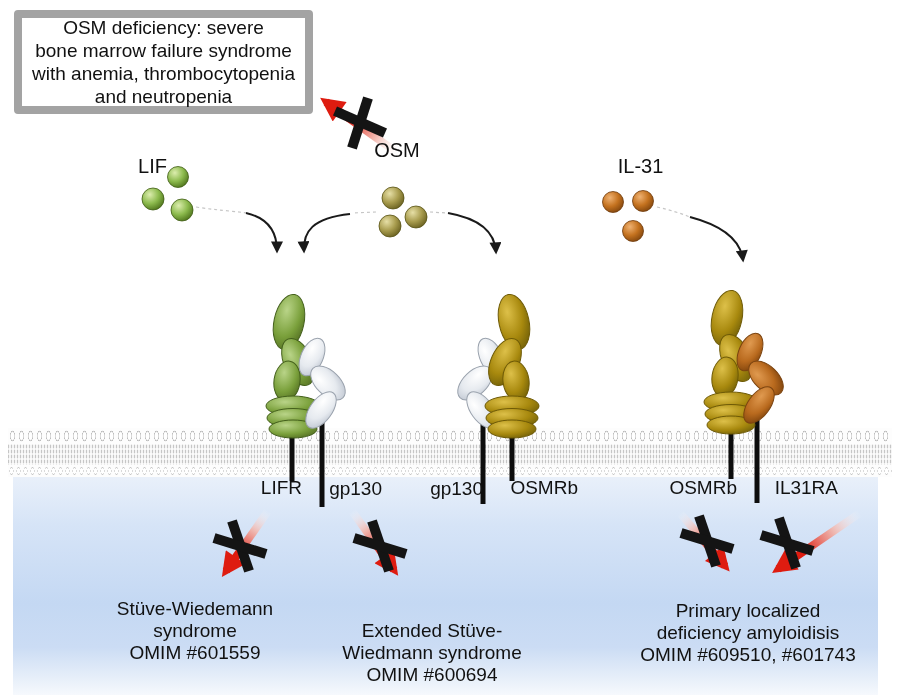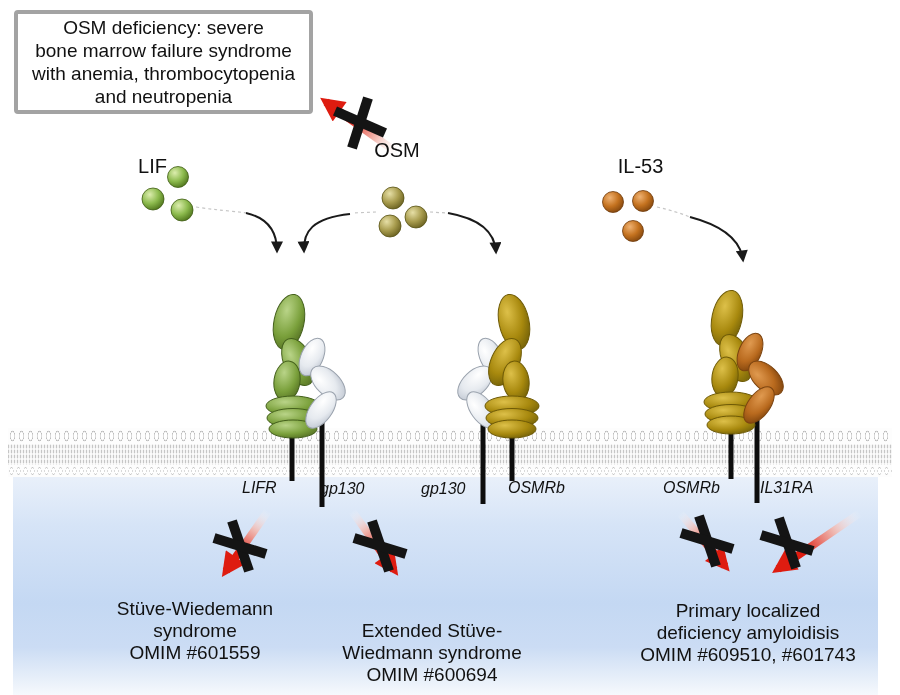--- a/index.html
+++ b/index.html
@@ -27,27 +27,27 @@
       repeating-linear-gradient(90deg,#c6c6c6 0 1px, rgba(255,255,255,0) 1px 3px);
   }
   .heads-bottom{
     height:12px;
     background-image:radial-gradient(2.6px 5px at 3.5px 6px,#ffffff 50%,#bdbdbd 74%,rgba(189,189,189,0) 82%);
     background-size:7px 12px;
   }
   
   .deficiency-box{
     position:absolute;left:14px;top:10px;width:299px;height:104px;box-sizing:border-box;
-    border:4px solid #a3a3a3;border-radius:4px;background:#ffffff;
+    border:8px solid #a3a3a3;border-radius:4px;background:#ffffff;
     display:flex;flex-direction:column;justify-content:center;text-align:center;
     font-size:19px;line-height:23px;
   }
   
   .lbl{position:absolute;text-align:center;font-size:20px;line-height:22px;white-space:nowrap;}
-  .rlbl{position:absolute;text-align:left;font-size:16px;line-height:20px;white-space:nowrap;font-style:italic;}
+  .rlbl{position:absolute;text-align:right;font-size:19px;line-height:20px;white-space:nowrap;}
   .syndrome{position:absolute;text-align:center;font-size:19px;line-height:22px;}
   svg.layer{position:absolute;left:0;top:0;}
 </style>
 </head>
 <body>
 
 <div id="canvas">
 
   <div class="cytoplasm"></div>
 
@@ -261,21 +261,21 @@
 
   <div class="deficiency-box">
     <div>OSM deficiency: severe</div>
     <div>bone marrow failure syndrome</div>
     <div>with anemia, thrombocytopenia</div>
     <div>and neutropenia</div>
   </div>
 
   <div class="lbl" style="left:125px;top:155px;width:55px;">LIF</div>
   <div class="lbl" style="left:367px;top:139px;width:60px;">OSM</div>
-  <div class="lbl" style="left:608px;top:155px;width:65px;">IL-53</div>
+  <div class="lbl" style="left:608px;top:155px;width:65px;">IL-31</div>
 
   <div class="rlbl" style="left:242px;top:478px;width:60px;">LIFR</div>
   <div class="rlbl" style="left:320px;top:479px;width:62px;">gp130</div>
   <div class="rlbl" style="left:421px;top:479px;width:62px;">gp130</div>
   <div class="rlbl" style="left:508px;top:478px;width:70px;">OSMRb</div>
   <div class="rlbl" style="left:663px;top:478px;width:74px;">OSMRb</div>
   <div class="rlbl" style="left:760px;top:478px;width:78px;">IL31RA</div>
 
   <div class="syndrome" style="left:95px;top:598px;width:200px;">
     <div>Stüve-Wiedemann</div>

